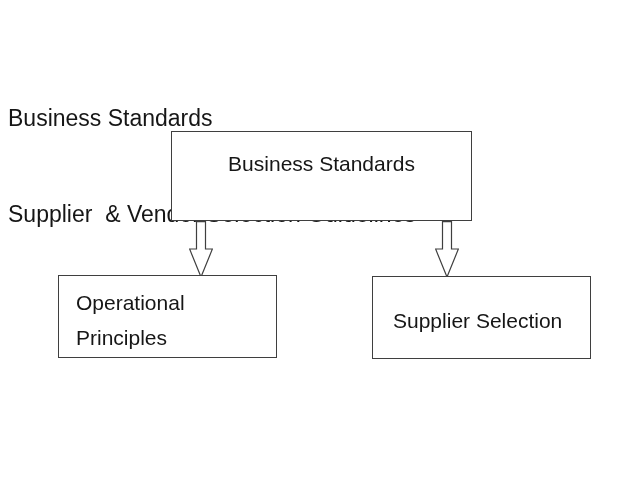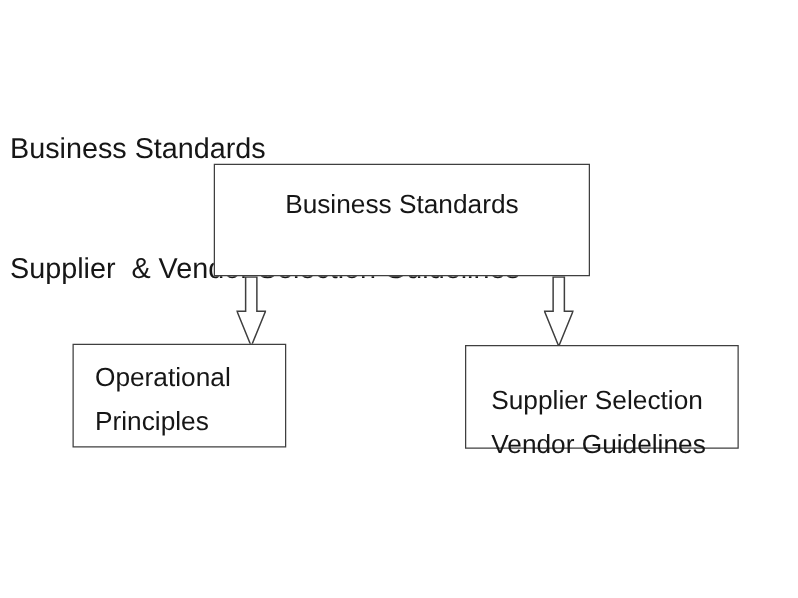--- a/index.html
+++ b/index.html
@@ -37,21 +37,21 @@
     line-height: 35px;
   }
   .box-root {
     left: 171px; top: 131px;
     width: 301px; height: 90px;
     text-align: center;
     padding-top: 14px;
   }
   .box-left {
     left: 58px; top: 275px;
-    width: 171px; height: 83px;
+    width: 219px; height: 83px;
     padding: 9px 10px 0 17px;
     text-align: left;
   }
   .box-right {
     left: 372px; top: 276px;
     width: 219px; height: 83px;
     padding: 26px 10px 0 20px;
     text-align: left;
   }
   .down-arrow {
@@ -90,16 +90,15 @@
     <polygon points="7.5,0.6 16.5,0.6 16.5,28 23.4,28 12,56 0.6,28 7.5,28"></polygon>
   </svg>
 
   <div class="box box-left">
     <div>Operational</div>
     <div>Principles</div>
   </div>
 
   <div class="box box-right">
     <div>Supplier Selection</div>
-    <div>Vendor Guidelines</div>
   </div>
 
 </div>
 
 </body></html>

